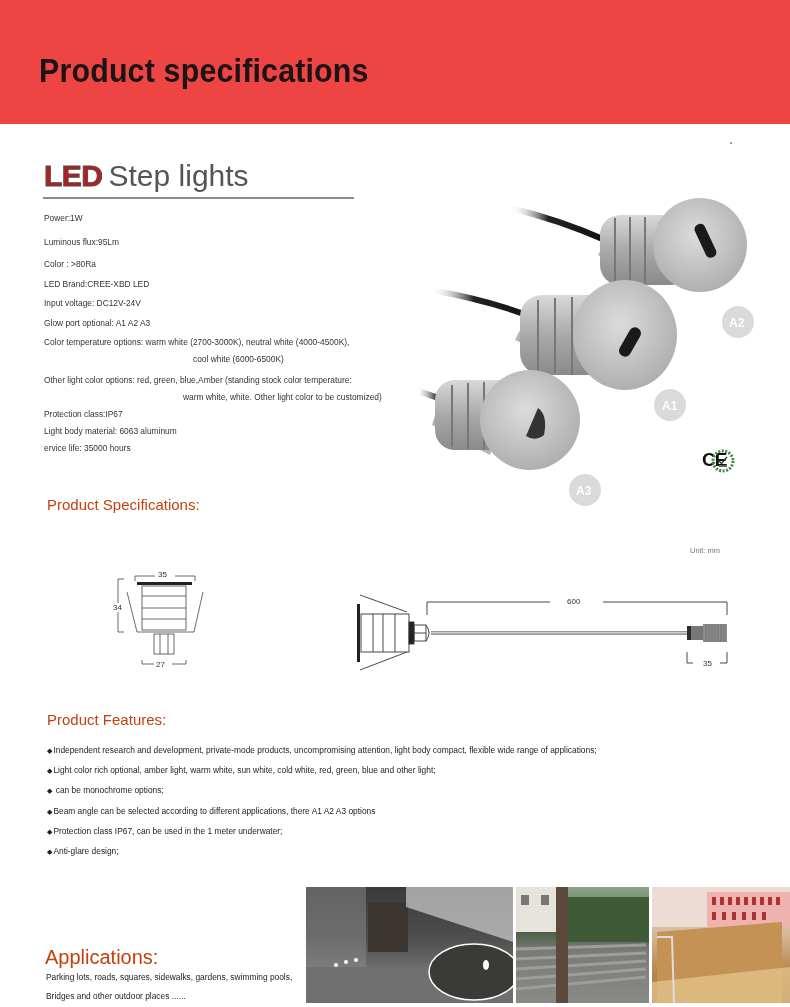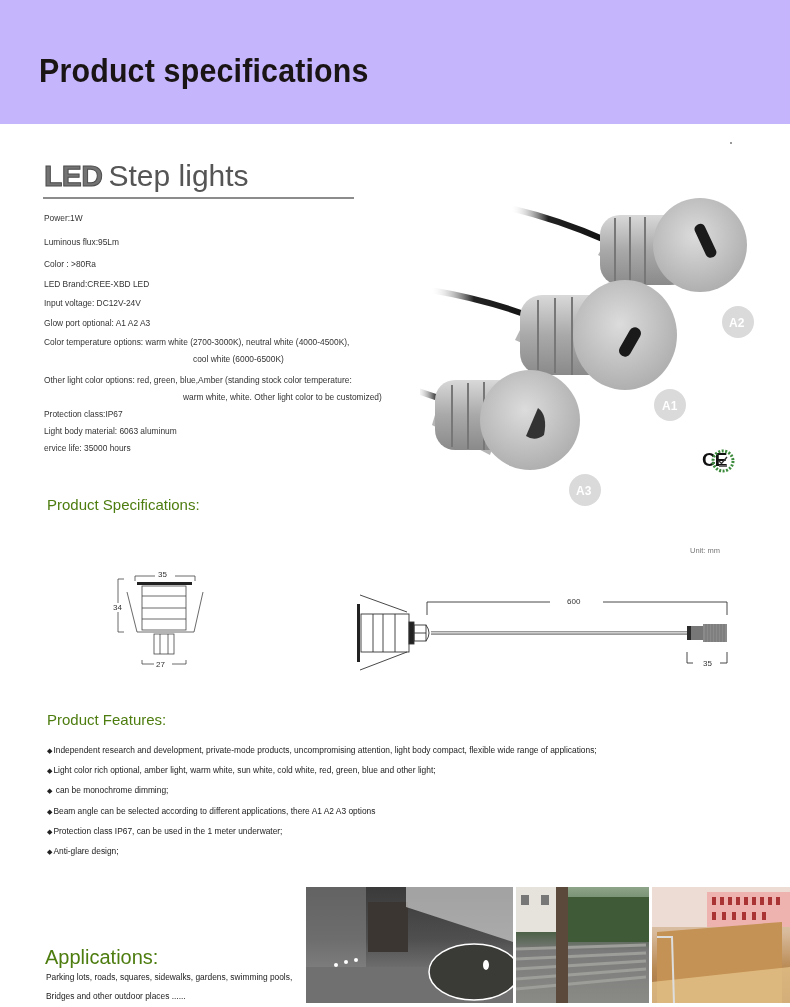--- a/index.html
+++ b/index.html
@@ -1,39 +1,39 @@
 <!DOCTYPE html>
 <html><head>
   <meta charset="utf-8">
   <style>
     * { box-sizing: border-box; margin: 0; padding: 0; }
     html, body { width: 790px; height: 1007px; background: #ffffff; overflow: hidden; }
     body { position: relative; font-family: "Liberation Sans", sans-serif; color: #222; }
 
-    .header { position: absolute; left: 0; top: 0; width: 790px; height: 124px; background: #c4b5fd; }
+    .header { position: absolute; left: 0; top: 0; width: 790px; height: 124px; background: #ef4444; }
     .header-title { position: absolute; left: 39px; top: 52px; font-family: "Liberation Sans", sans-serif; font-weight: bold; font-size: 33px; color: #1a1414; letter-spacing: 0.2px; transform: scaleX(0.92); transform-origin: left center; white-space: nowrap; }
 
     .tiny-dot { position: absolute; left: 730px; top: 142px; width: 2px; height: 2px; background: #999; }
 
     .led-title { position: absolute; left: 44px; top: 158px; white-space: nowrap; font-size: 30px; line-height: 36px; color: #555; }
-    .led-title .bold { font-family: "Liberation Sans", sans-serif; font-weight: 900; color: #737373; letter-spacing: -0.5px; -webkit-text-stroke: 1px #4d4d4d; }
+    .led-title .bold { font-family: "Liberation Sans", sans-serif; font-weight: 900; color: #b91c1c; letter-spacing: -0.5px; -webkit-text-stroke: 1px #4d4d4d; }
     .led-title .light { font-weight: normal; color: #555; margin-left: 6px; }
     .led-rule { position: absolute; left: 43px; top: 197px; width: 311px; height: 2px; background: #8c8c8c; }
 
     .spec-list { position: absolute; left: 44px; top: 212px; width: 330px; font-size: 8.4px; color: #333; }
     .spec-list .line { position: absolute; left: 0; white-space: nowrap; }
     .spec-list .indent { left: 105px; padding-left: 44px; }
 
     .product-photo { position: absolute; left: 420px; top: 190px; width: 370px; height: 320px; }
 
     .cert { position: absolute; top: 450px; }
     .ce-mark { left: 678px; font-size: 19px; font-weight: bold; color: #111; letter-spacing: -1px; top: 449px; font-family: "Liberation Sans", sans-serif; margin-left: 24px; }
     .cert-wreath { left: 710px; top: 448px; width: 26px; height: 26px; }
 
-    .section-h { position: absolute; font-size: 15px; color: #4d7c0f; white-space: nowrap; text-align: right; }
+    .section-h { position: absolute; font-size: 15px; color: #c2410c; white-space: nowrap; text-align: right; }
     .sec-specs { left: 47px; top: 496px; }
     .sec-features { left: 47px; top: 711px; }
     .sec-apps { left: 45px; top: 946px; font-size: 20px; }
 
     .unit { position: absolute; left: 690px; top: 546px; font-size: 7.5px; color: #777; }
 
     .drawing-front { position: absolute; left: 112px; top: 562px; width: 106px; height: 116px; }
     .drawing-side { position: absolute; left: 345px; top: 590px; width: 400px; height: 82px; }
     .dim { position: absolute; font-size: 8px; color: #333; background: #fff; padding: 0 2px; }
 
@@ -218,21 +218,21 @@
     <line x1="379" y1="34" x2="379" y2="52"></line>
   </g>
 </svg>
 <div class="dim" style="left:565px;top:597px">600</div>
 <div class="dim" style="left:701px;top:659px">35</div>
 
 <div class="section-h sec-features">Product Features:</div>
 <div class="features">
   <div class="item" style="top:0px"><span class="bullet">◆</span><span>Independent research and development, private-mode products, uncompromising attention, light body compact, flexible wide range of applications;</span></div>
   <div class="item" style="top:20px"><span class="bullet">◆</span><span>Light color rich optional, amber light, warm white, sun white, cold white, red, green, blue and other light;</span></div>
-  <div class="item" style="top:40px"><span class="bullet">◆</span><span> can be monochrome dimming;</span></div>
+  <div class="item" style="top:40px"><span class="bullet">◆</span><span> can be monochrome options;</span></div>
   <div class="item" style="top:61px"><span class="bullet">◆</span><span>Beam angle can be selected according to different applications, there A1 A2 A3 options</span></div>
   <div class="item" style="top:81px"><span class="bullet">◆</span><span>Protection class IP67, can be used in the 1 meter underwater;</span></div>
   <div class="item" style="top:101px"><span class="bullet">◆</span><span>Anti-glare design;</span></div>
 </div>
 
 <div class="section-h sec-apps">Applications:</div>
 <div class="apps-text" style="top:972px">Parking lots, roads, squares, sidewalks, gardens, swimming pools,</div>
 <div class="apps-text" style="top:991px">Bridges and other outdoor places ......</div>
 
 <div class="photo photo1">

